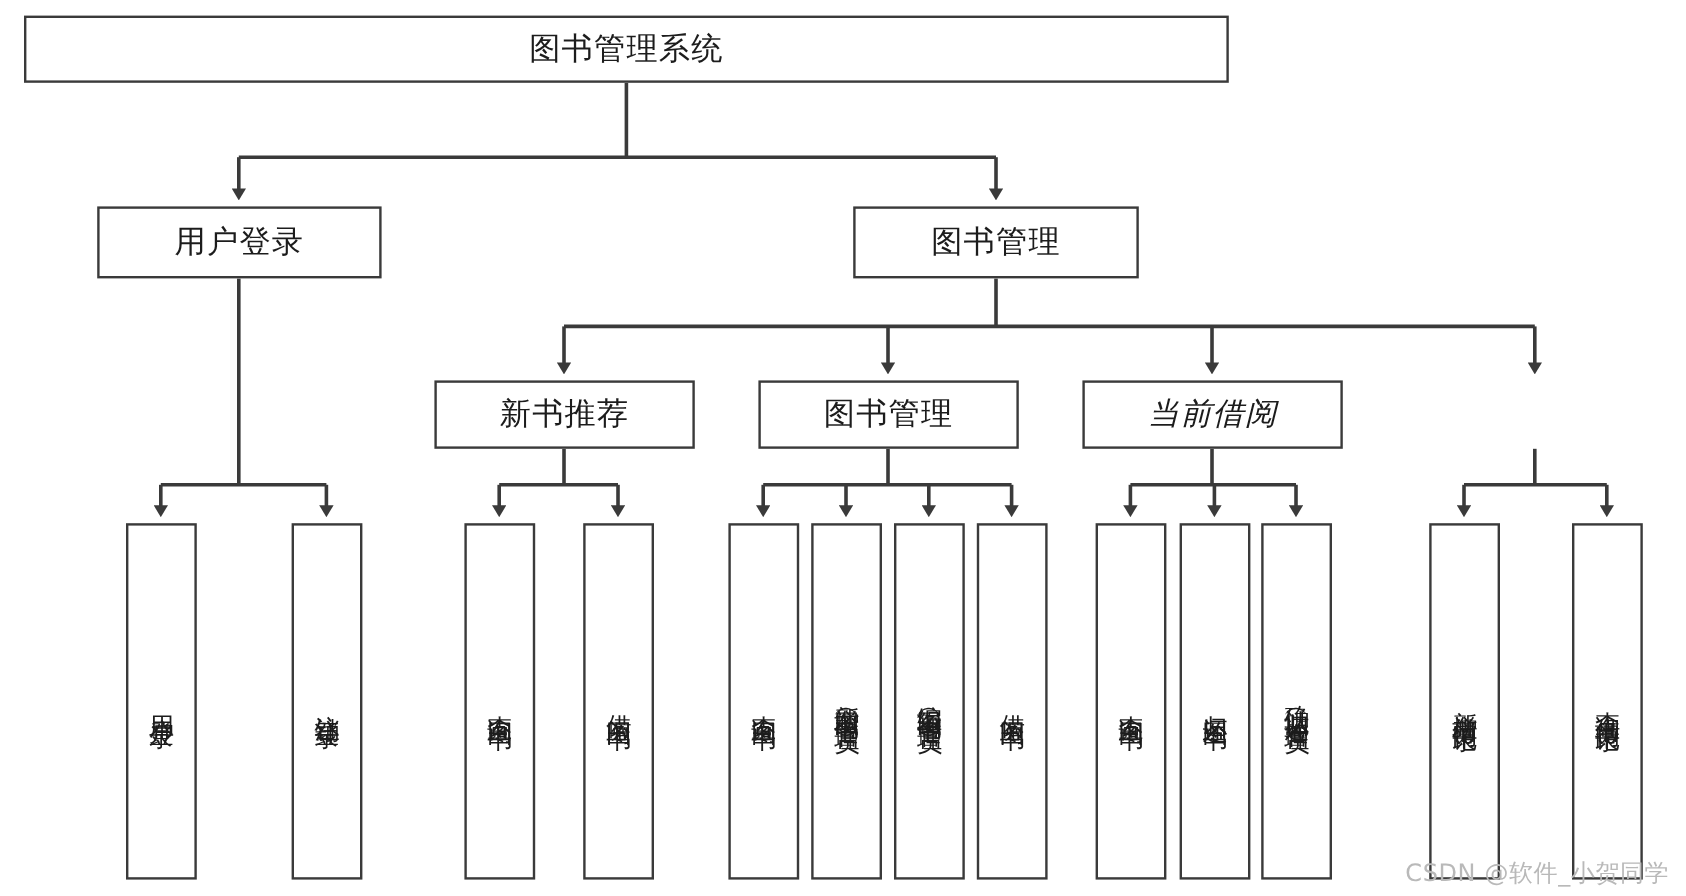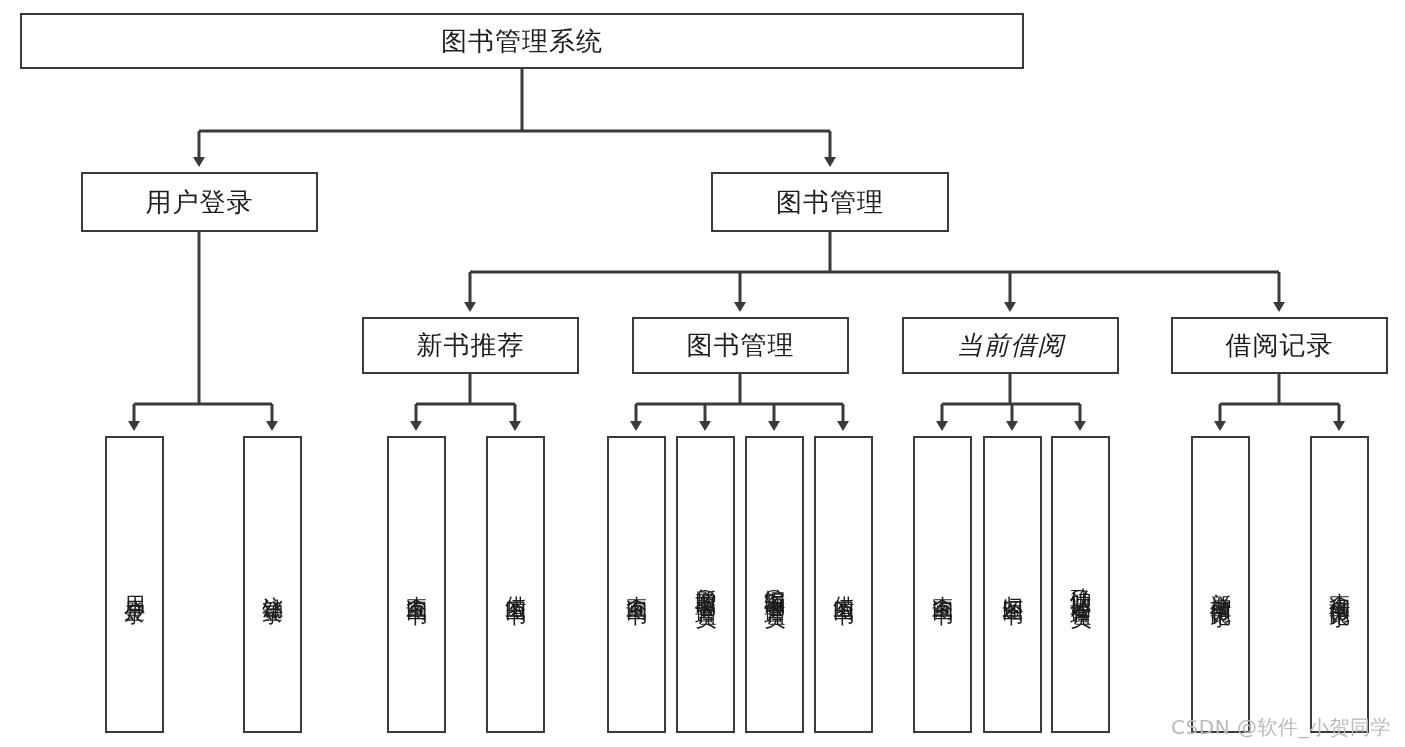--- a/index.html
+++ b/index.html
@@ -133,23 +133,20 @@
 
   <div class="node horiz" style="left: 711px; top: 172px; width: 238px; height: 60px;">
       <span>图书管理</span>
     </div>
   <div class="node horiz" style="left: 632px; top: 317px; width: 217px; height: 57px;">
       <span>图书管理</span>
     </div>
   <div class="node horiz" style="left: 902px; top: 317px; width: 217px; height: 57px; font-style: italic;">
       <span>当前借阅</span>
     </div>
-  <div class="node horiz" style="left: 1171px; top: 317px; width: 217px; height: 57px;">
-      <span>借阅记录</span>
-    </div>
 
   <div class="node vert" style="left: 105px; top: 436px; width: 59px; height: 297px;">
       <span class="vtext">用户登录</span>
     </div>
   <div class="node vert" style="left: 243px; top: 436px; width: 59px; height: 297px;">
       <span class="vtext">注销登录</span>
     </div>
   <div class="node vert" style="left: 387px; top: 436px; width: 59px; height: 297px;">
       <span class="vtext">查询图书</span>
     </div>

